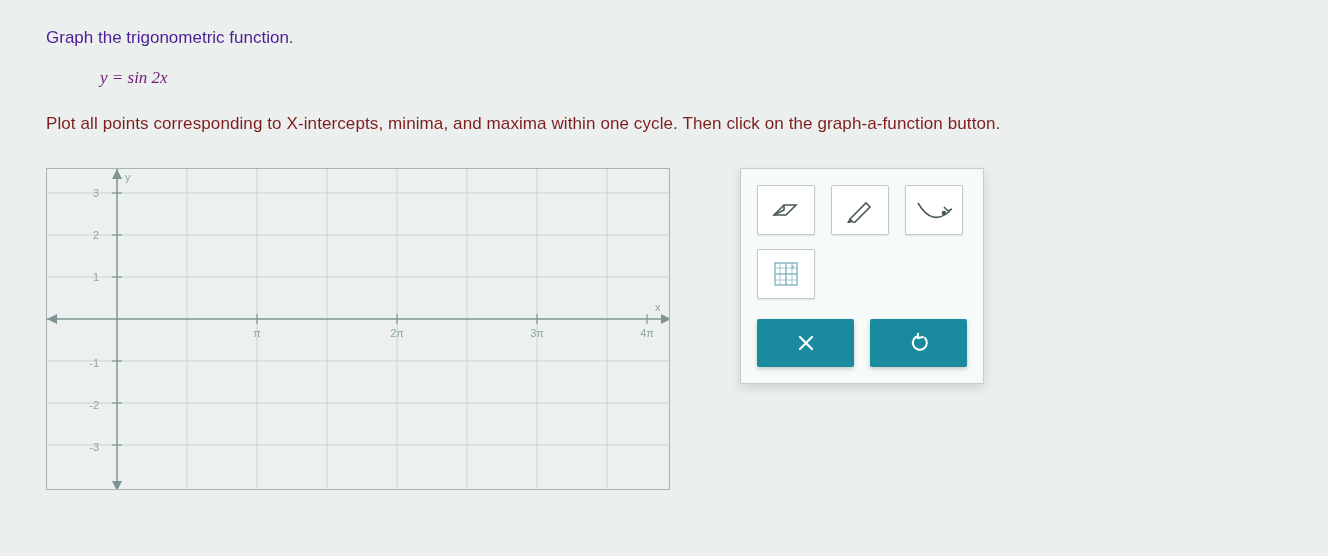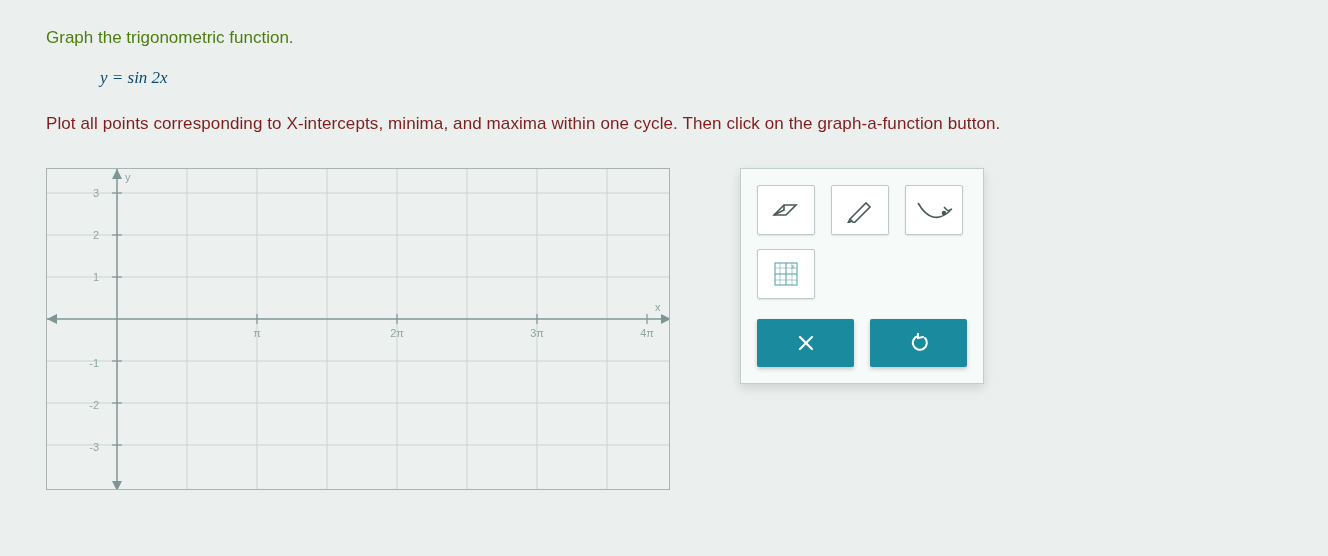--- a/index.html
+++ b/index.html
@@ -8,26 +8,26 @@
     width: 1328px; height: 556px;
     background: #ebf0ef;
     font-family: Arial, sans-serif;
     color: #3a4a4a;
   }
   .page {
     padding: 28px 46px 10px 46px;
   }
   .question-text {
     font-size: 17px;
-    color: #4d7c0f;
+    color: #4c1d95;
     margin-bottom: 20px;
   }
   .equation {
     font-size: 17px;
-    color: #0c4a6e;
+    color: #701a75;
     margin-left: 54px;
     margin-bottom: 26px;
     font-family: 'Times New Roman', serif;
     font-style: italic;
   }
   .instruction {
     font-size: 17px;
     color: #7f1d1d;
     margin-bottom: 34px;
     letter-spacing: 0.1px;

